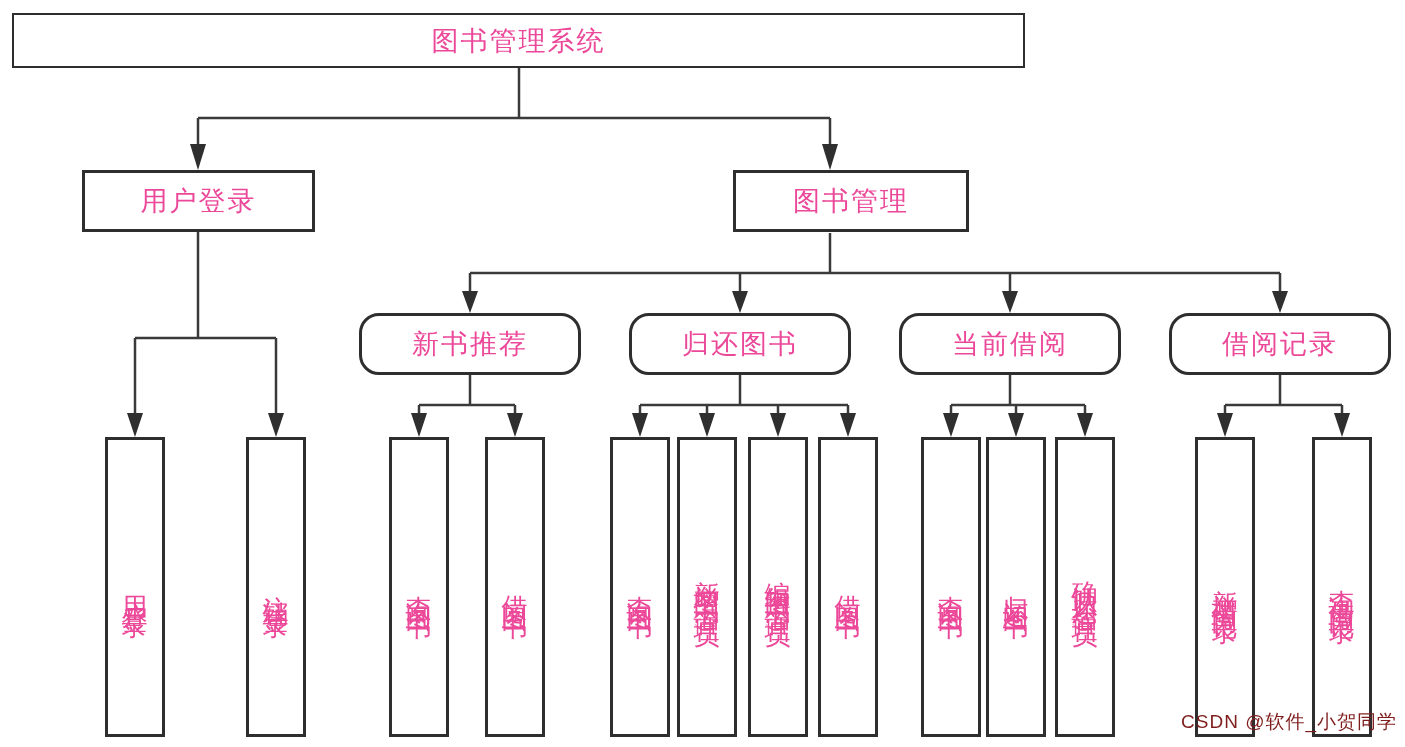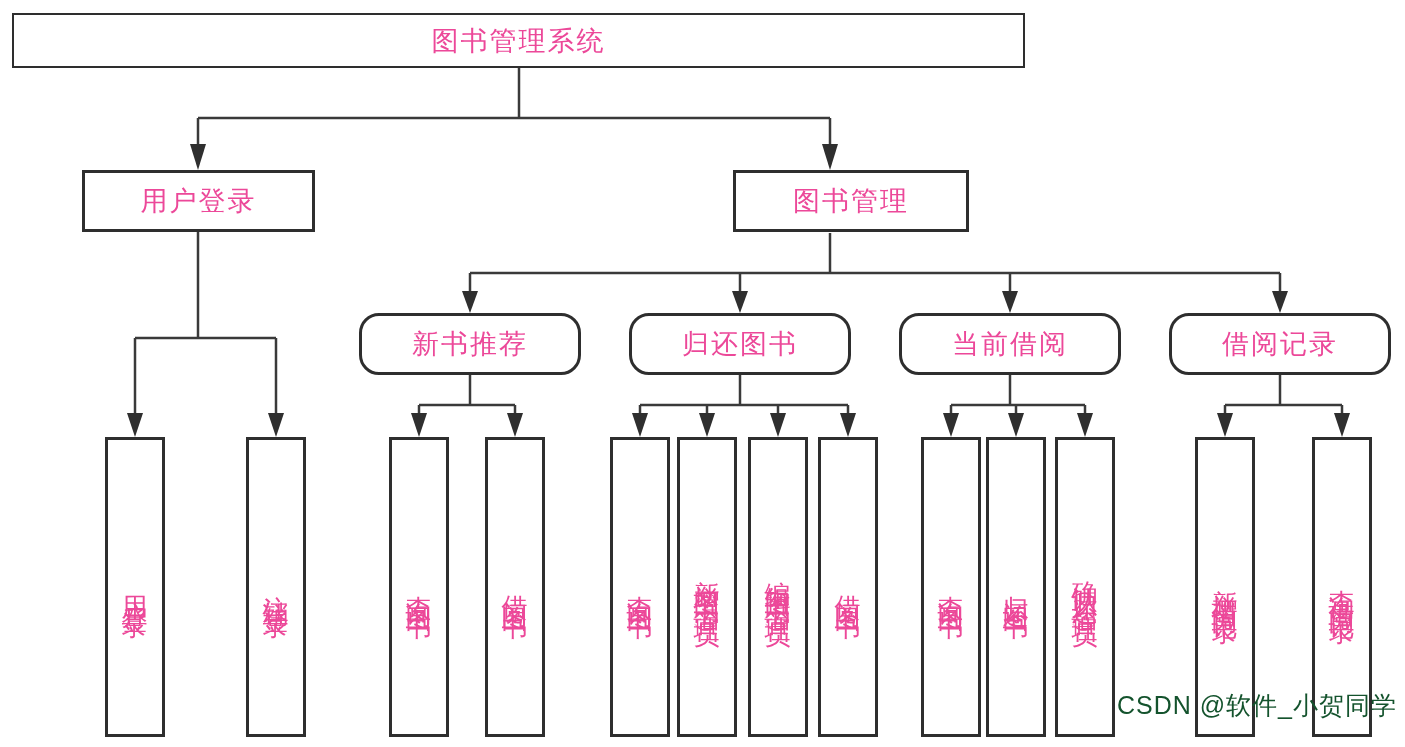--- a/index.html
+++ b/index.html
@@ -30,23 +30,23 @@
   .vtext {
     writing-mode:vertical-rl;
     text-orientation:mixed;
     font-size:26px;
     letter-spacing:6px;
     line-height:1;
     white-space:nowrap;
   }
   #watermark {
     position:absolute;
-    right:8px; bottom:25px;
-    font-size:25px;
-    color:#14532d;
+    right:8px; bottom:12px;
+    font-size:19px;
+    color:#7f1d1d;
     letter-spacing:1px;
     z-index:5;
     white-space:nowrap;
   }
   line    { stroke:#3a3a3a; stroke-width:2.5; }
   polygon { fill:#2f2f2f; }
 </style>
 </head>
 <body>
 

